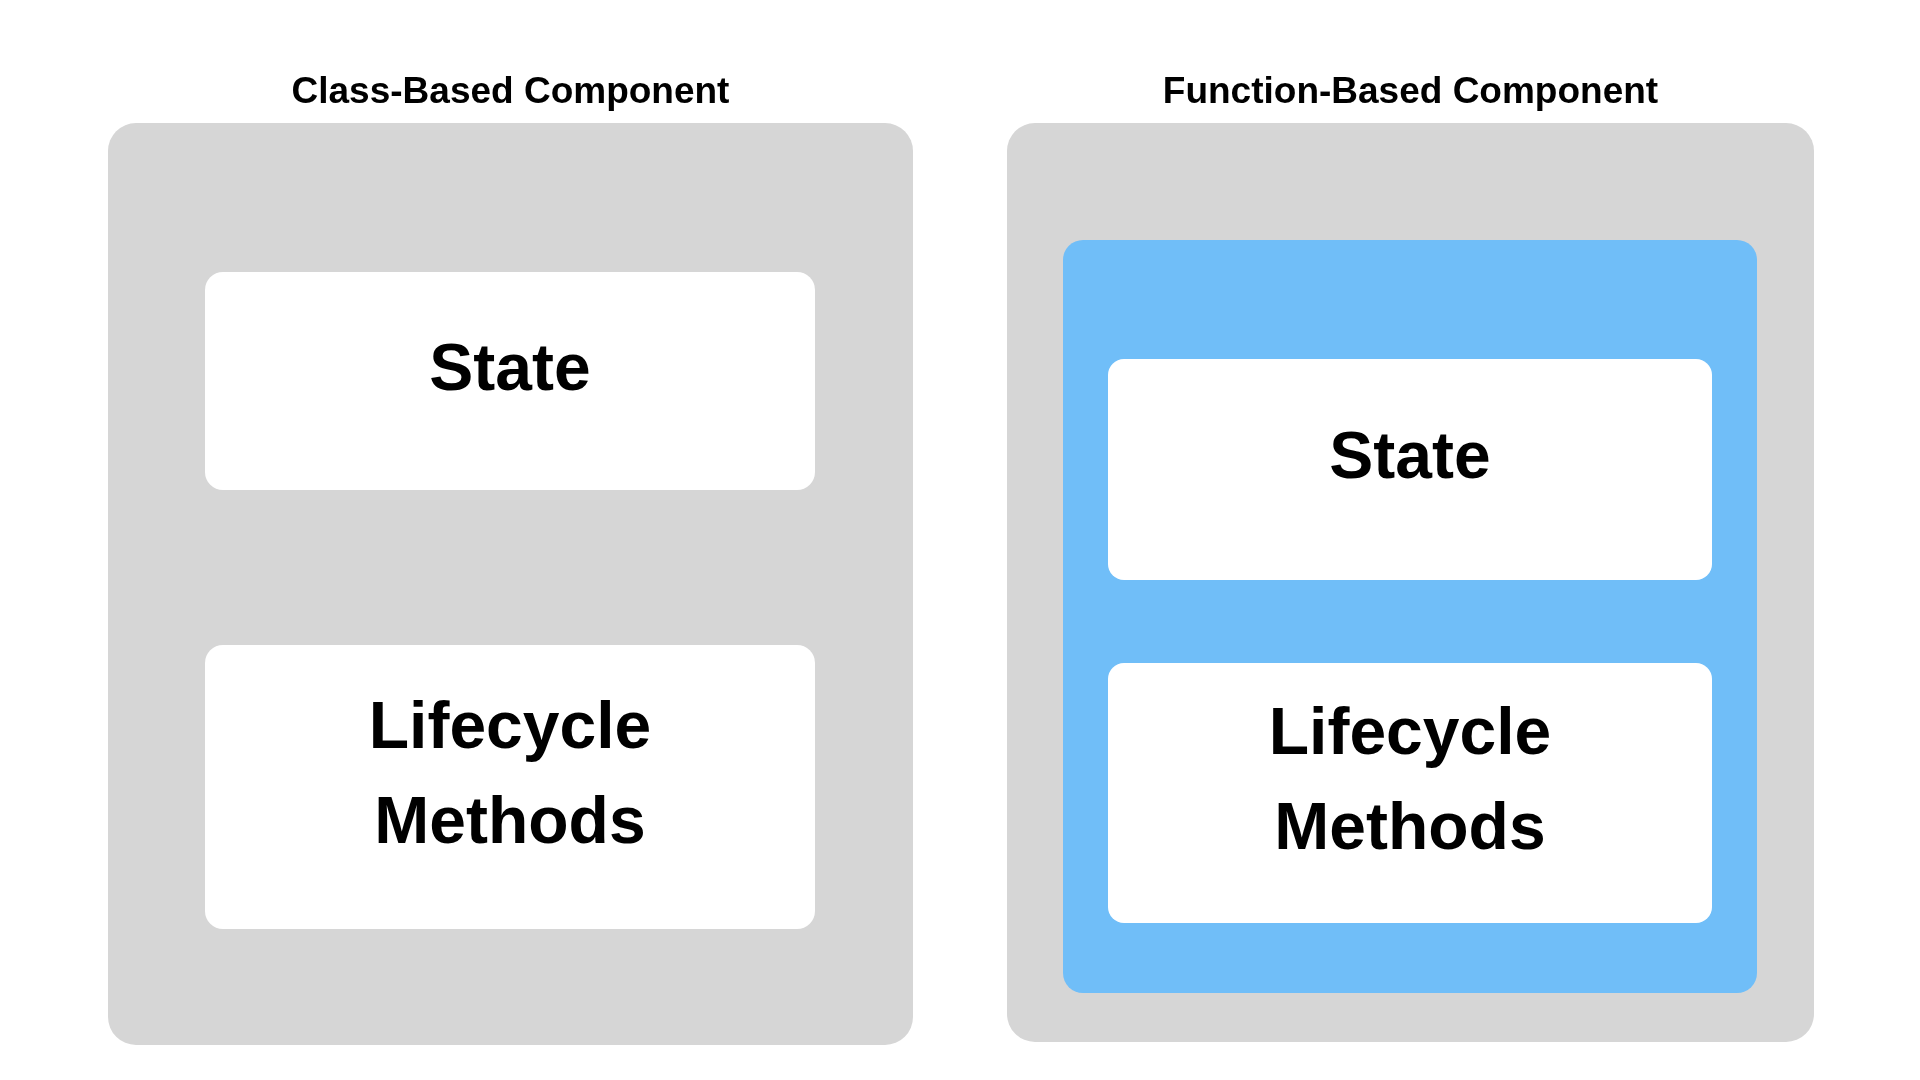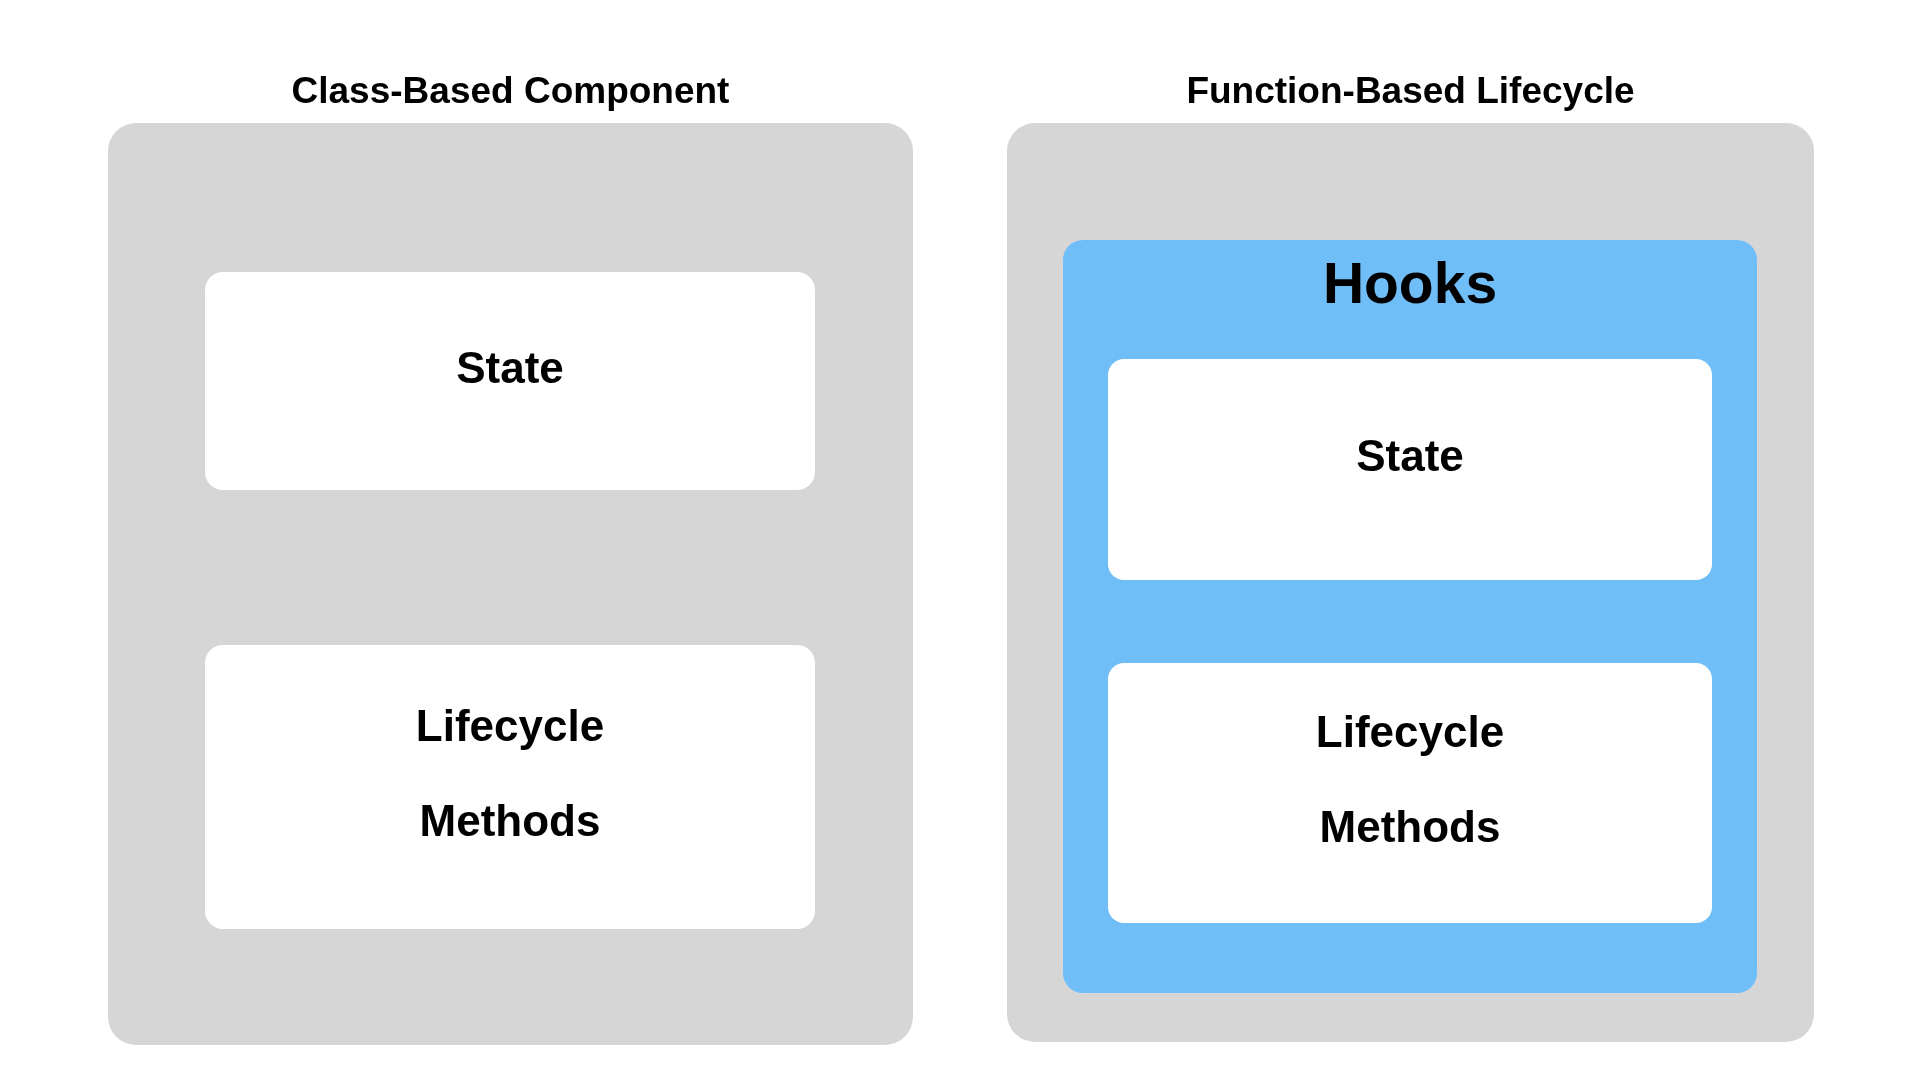--- a/index.html
+++ b/index.html
@@ -41,21 +41,21 @@
   .gray-panel.right { left: 1007px; width: 807px; height: 919px; }
 
   .card {
     position: absolute;
     background: var(--card-white, #ffffff);
     border-radius: 18px;
     display: flex;
     align-items: center;
     justify-content: center;
     text-align: center;
-    font-size: 44px;
+    font-size: 66px;
     line-height: 95px;
     white-space: pre-line;
     box-sizing: border-box;
     padding-bottom: 28px;
   }
   
   .card.l-state     { left: 97px; top: 149px; width: 610px; height: 218px; }
   .card.l-lifecycle { left: 97px; top: 522px; width: 610px; height: 284px; }
 
   
@@ -94,25 +94,24 @@
   <div class="gray-panel left">
     <div class="card l-state">
       <span>State</span>
     </div>
     <div class="card l-lifecycle">
       <span>Lifecycle
 Methods</span>
     </div>
   </div>
 
-  <div class="col-title right">Function-Based Lifecycle</div>
+  <div class="col-title right">Function-Based Component</div>
 
   <div class="gray-panel right">
     <div class="hooks-panel">
-      <div class="hooks-label">Hooks</div>
       <div class="card r-state">
         <span>State</span>
       </div>
       <div class="card r-lifecycle">
         <span>Lifecycle
 Methods</span>
       </div>
     </div>
   </div>
 

